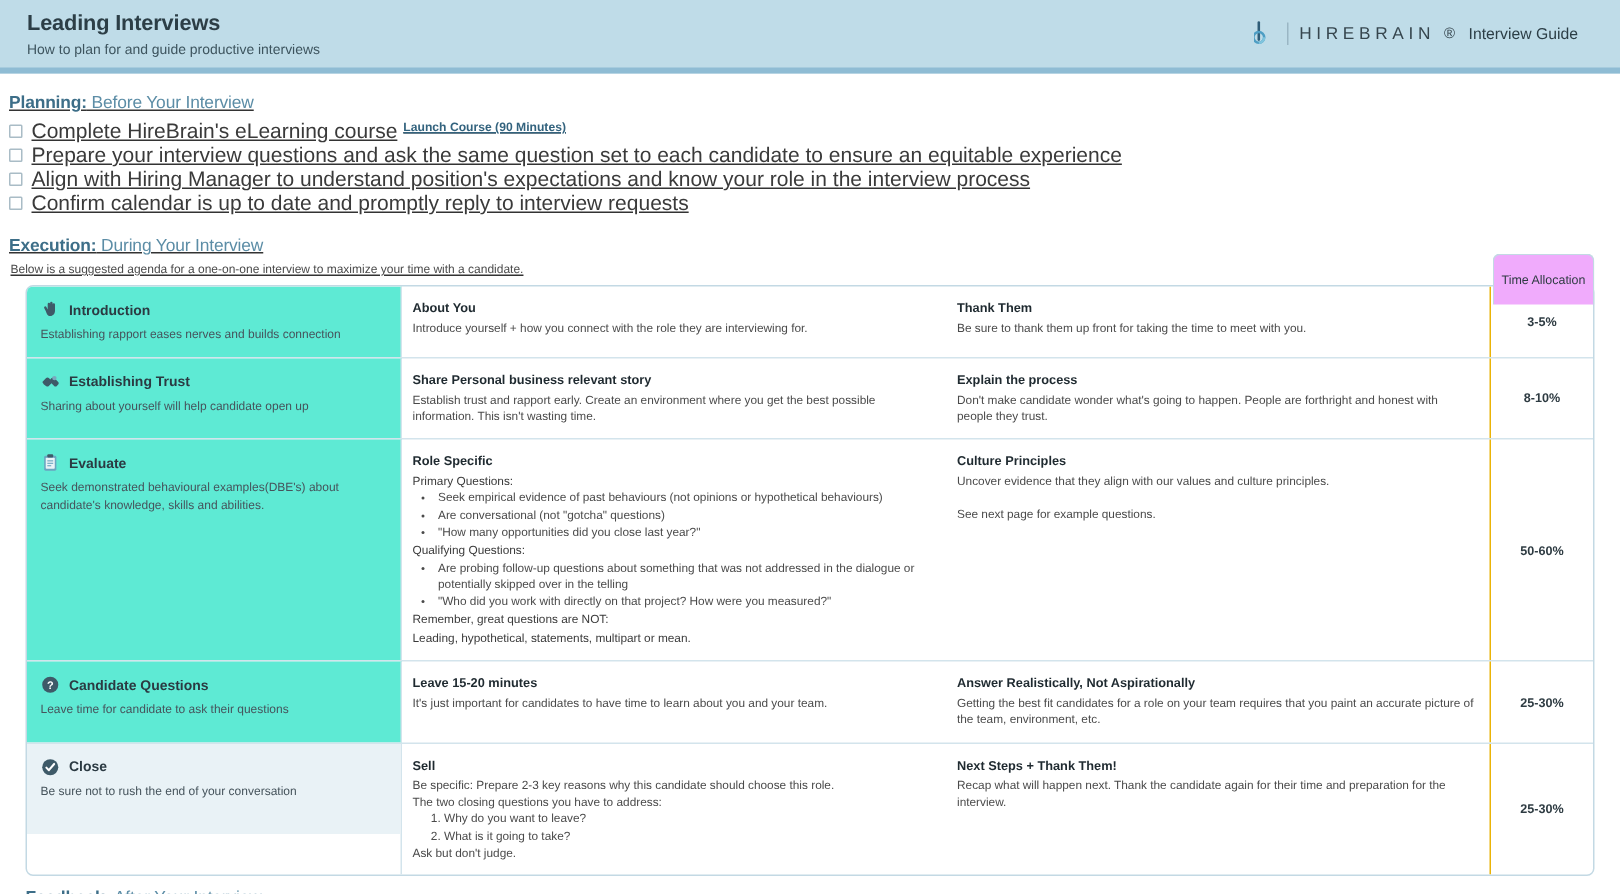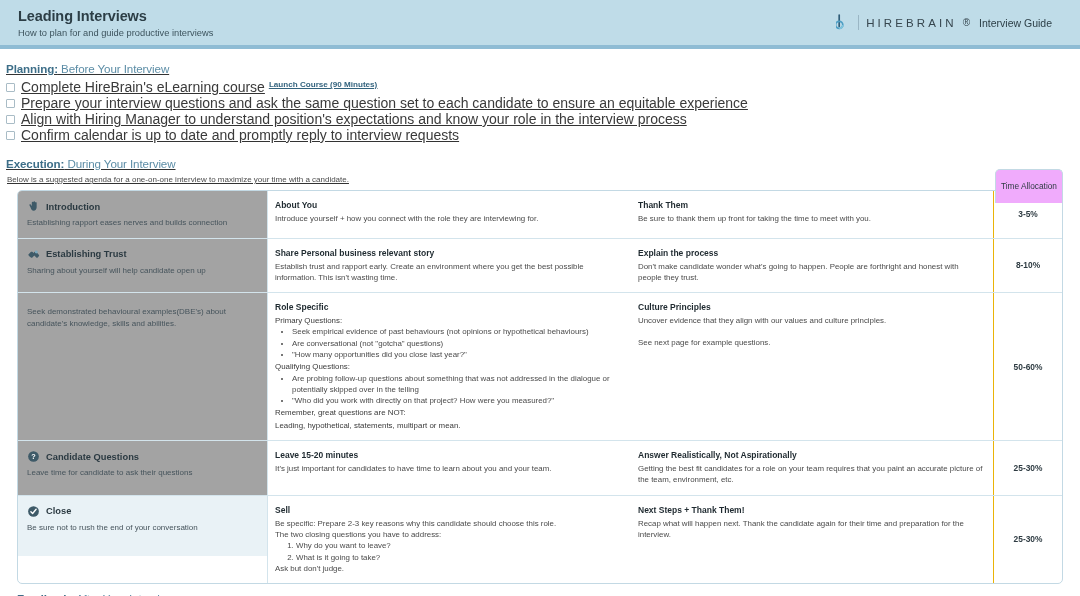--- a/index.html
+++ b/index.html
@@ -79,21 +79,21 @@
   .agenda {
     border:1px solid #c3d9e4;
     border-radius:5px;
     overflow:hidden;
     background:#fff;
   }
   .arow { display:flex; border-top:1px solid #d3e4ec; position:relative; }
   .arow:first-child { border-top:none; }
   .col-left {
     width:250px; flex:0 0 250px;
-    background:#a3a3a3;
+    background:#5eead4;
     border-right:1px solid #d3e4ec;
     padding:9px 10px 9px 9px;
   }
   .col-left.partial { background:transparent; padding:0; border-right:1px solid #d3e4ec; }
   .col-left.partial .inner-fill {
     background:#e9f2f6; padding:9px 10px 9px 9px; height:60px;
   }
   .stage-head { display:flex; align-items:center; gap:6px; }
   .stage-icon { width:13px; height:13px; flex:0 0 auto; display:block; }
   .stage-name { font-size:9.3px; font-weight:bold; color:#2b3a42; }
@@ -219,20 +219,31 @@
       </div>
       <div class="col-right">
         <div class="cell-title">Explain the process</div>
         <div class="cell-text">Don't make candidate wonder what's going to happen. People are forthright and honest with people they trust.</div>
       </div>
       <div class="col-time">8-10%</div>
     </div>
 
     <div class="arow">
       <div class="col-left">
+        <div class="stage-head">
+          <svg class="stage-icon" viewBox="0 0 16 16">
+            <rect x="3" y="2.2" width="10" height="12.4" rx="1.2" fill="#6aa5c0"></rect>
+            <rect x="4.3" y="3.9" width="7.4" height="9" rx="0.6" fill="#eaf3f7"></rect>
+            <rect x="5.6" y="1" width="4.8" height="2.6" rx="0.8" fill="#3e5a68"></rect>
+            <rect x="5.6" y="6" width="4.8" height="0.9" fill="#6aa5c0"></rect>
+            <rect x="5.6" y="8" width="4.8" height="0.9" fill="#6aa5c0"></rect>
+            <rect x="5.6" y="10" width="3.2" height="0.9" fill="#6aa5c0"></rect>
+          </svg>
+          <span class="stage-name">Evaluate</span>
+        </div>
         <div class="stage-desc">Seek demonstrated behavioural examples(DBE's) about candidate's knowledge, skills and abilities.</div>
       </div>
       <div class="col-mid">
         <div class="cell-title">Role Specific</div>
         <div class="cell-sub">Primary Questions:</div>
         <ul class="bl">
           <li>Seek empirical evidence of past behaviours (not opinions or hypothetical behaviours)</li>
           <li>Are conversational (not "gotcha" questions)</li>
           <li>"How many opportunities did you close last year?"</li>
         </ul>

